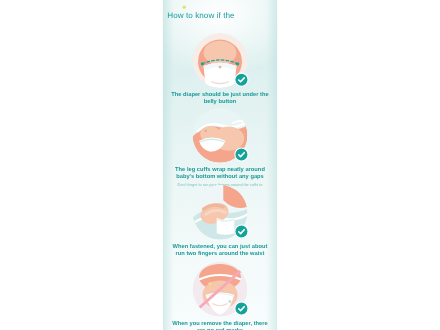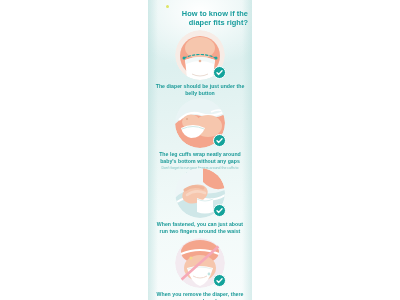--- a/index.html
+++ b/index.html
@@ -55,23 +55,23 @@
     background: #d9e04a;
     opacity: 0.85;
   }
 
   
   #title {
     position: absolute;
     left: 4px;
     top: 9px;
     width: 96px;
-    text-align: right;
+    text-align: left;
     color: #179c9c;
-    font-weight: bold;
+    font-weight: normal;
     font-size: 7.4px;
     line-height: 9.2px;
     letter-spacing: 0.05px;
     z-index: 6;
   }
 
   
   .step {
     position: absolute;
     left: 0;
@@ -129,21 +129,20 @@
 <body>
 
 <div id="canvas">
 
   <div id="panel">
 
     <div class="deco-dot" style="left:18px; top:5px; width:3px; height:3px;"></div>
 
     <div id="title">
       <div>How to know if the</div>
-      <div>diaper fits right?</div>
     </div>
 
     <div class="step" style="top:30px;">
       <div class="illus-wrap">
         <div class="illus">
           <svg viewBox="0 0 50 50" width="50" height="50" aria-hidden="true">
             <defs>
               <clipPath id="c1">
                   <circle cx="25" cy="25" r="25"></circle>
                 </clipPath>

